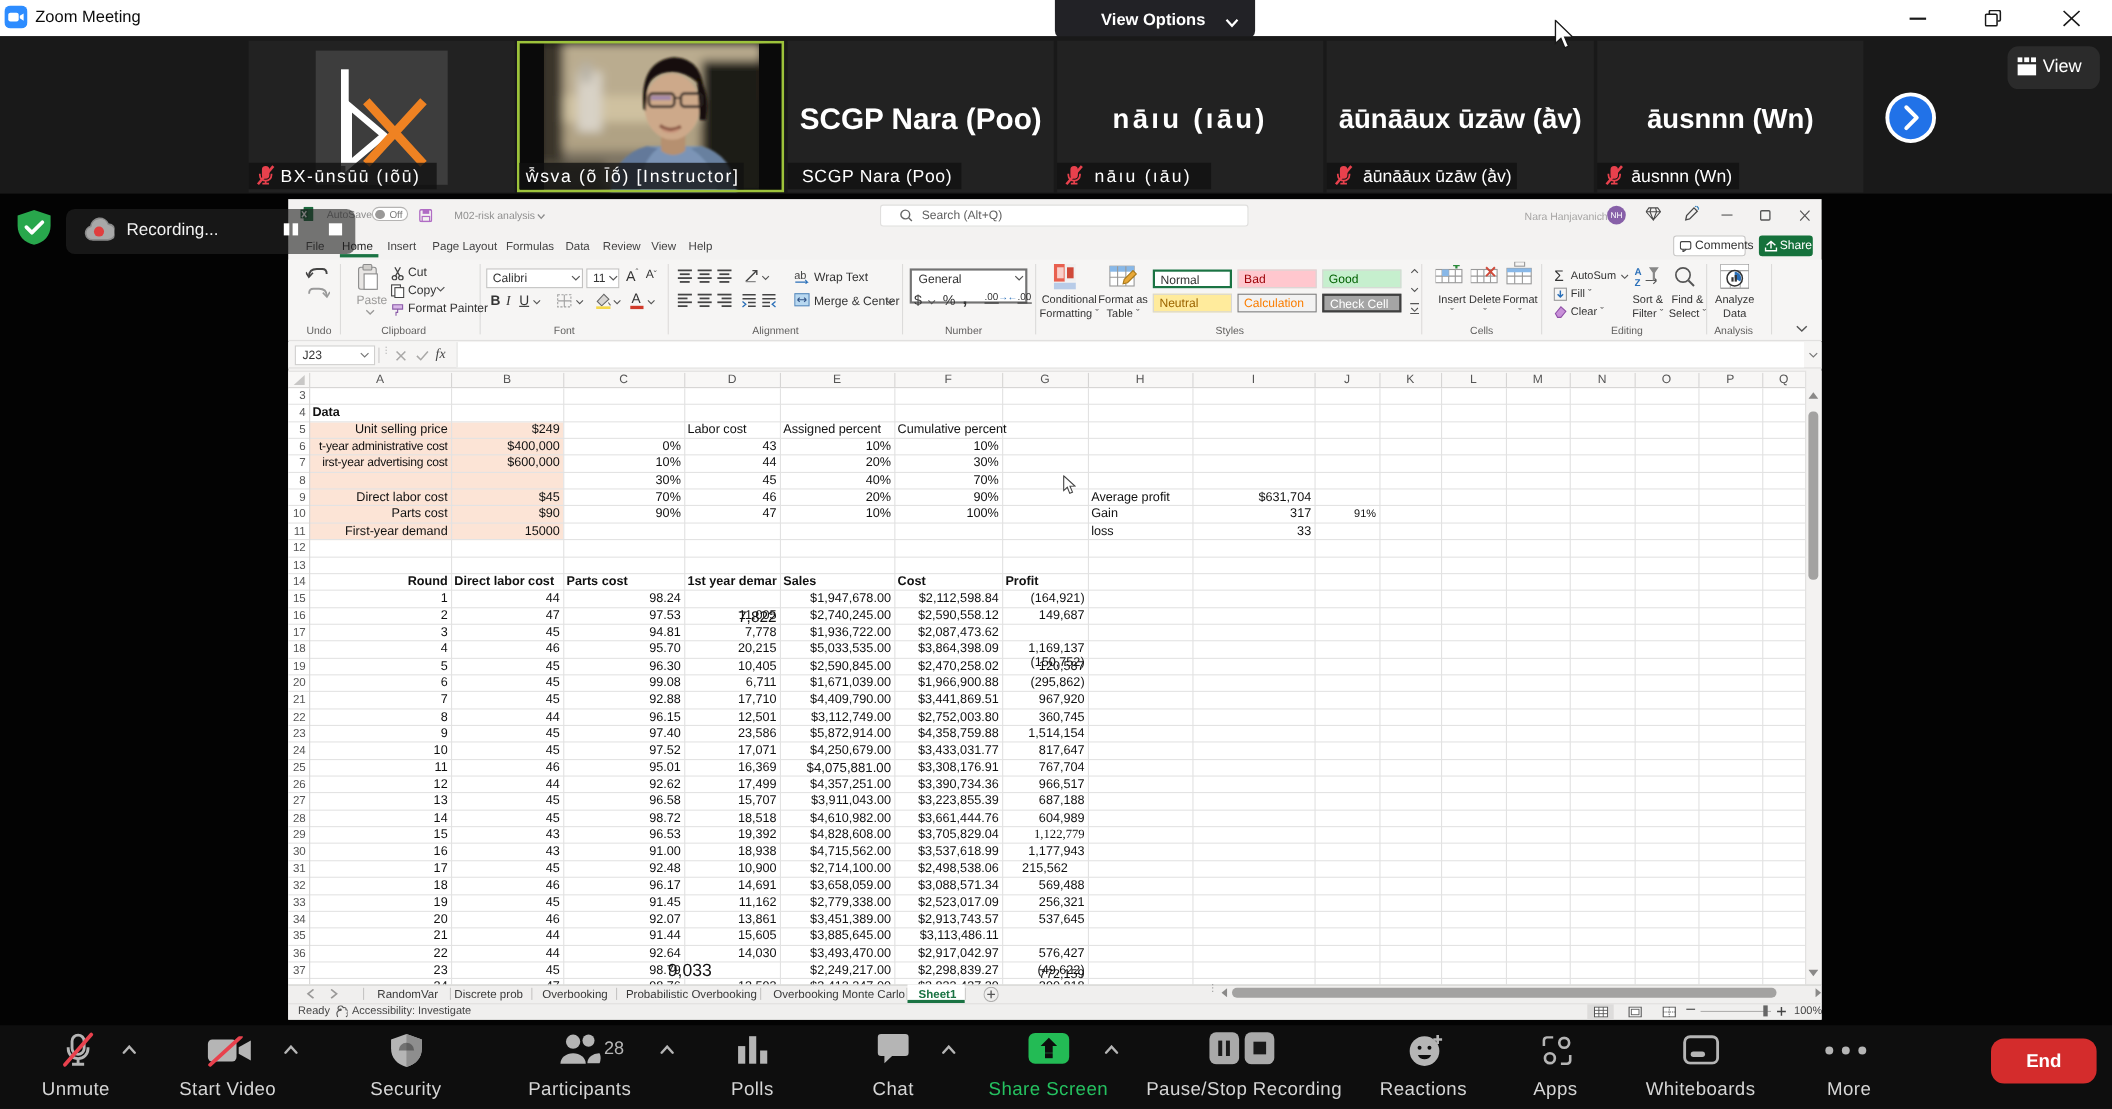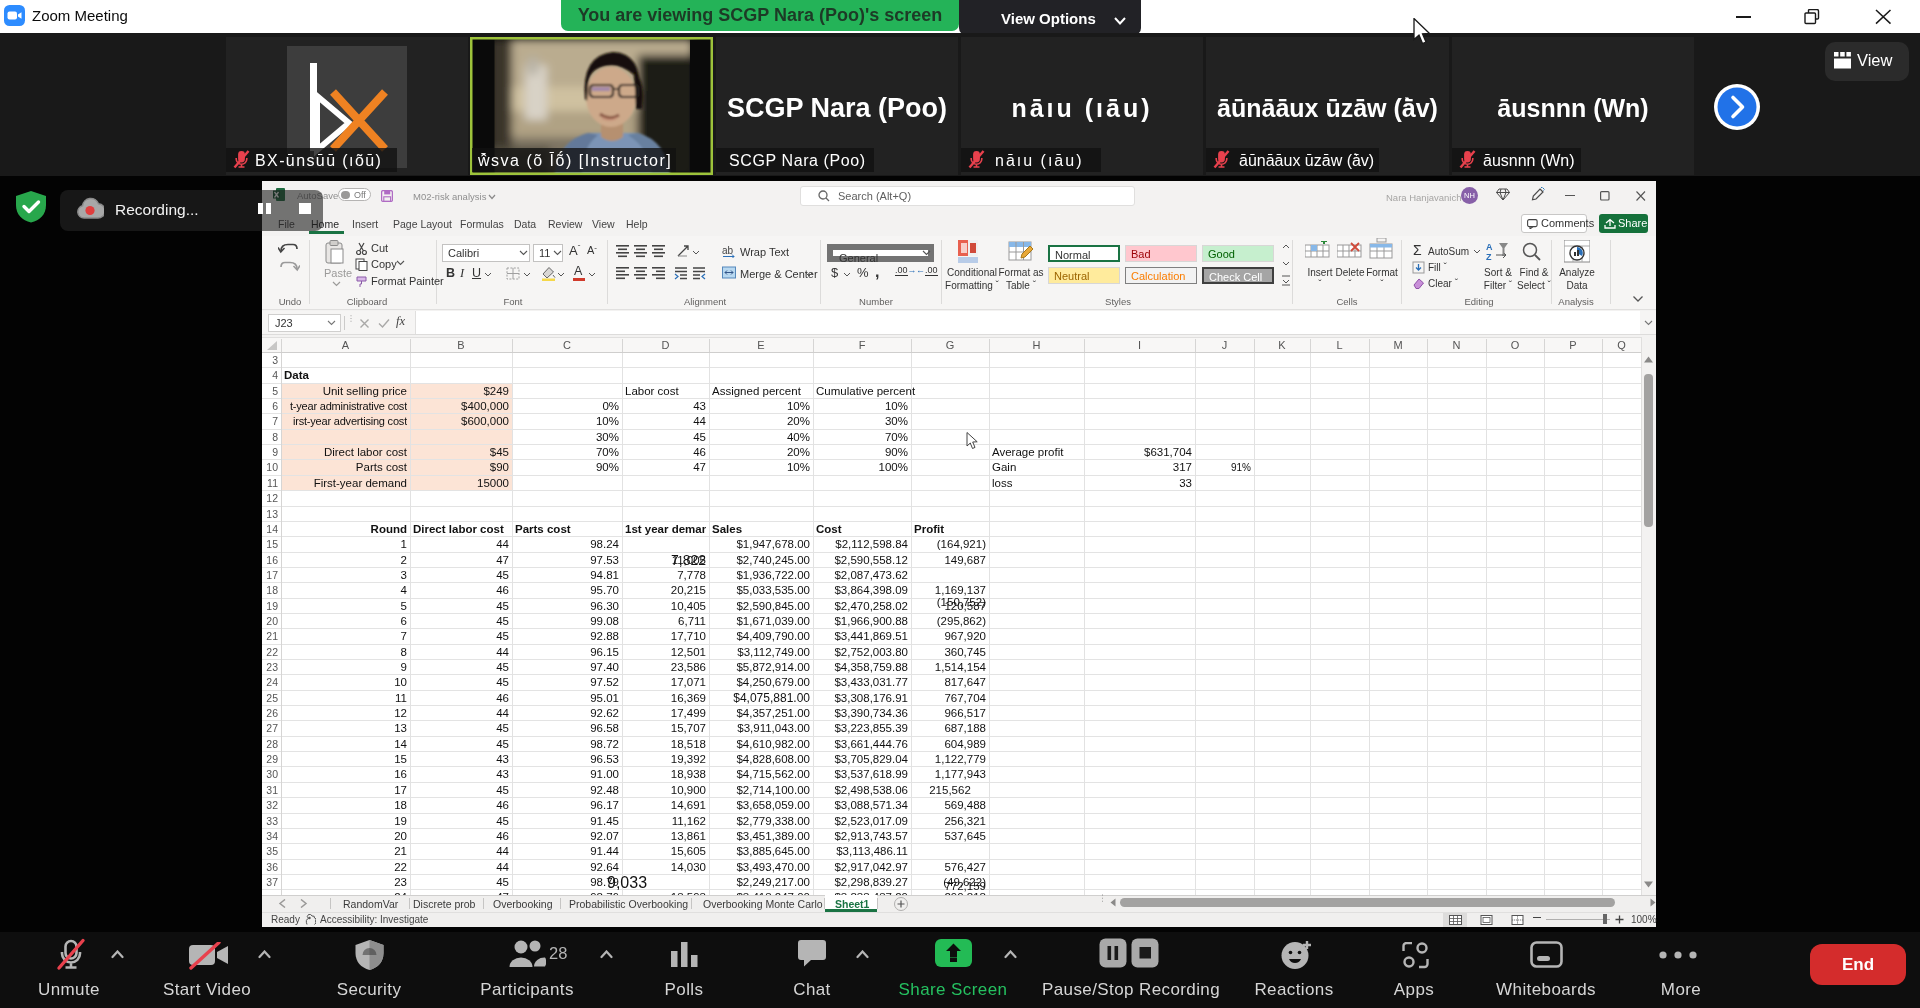--- a/index.html
+++ b/index.html
@@ -24,21 +24,20 @@
     </svg>
 <div class="ab" style="left:32px;top:7px;font-size:15px;color:#0b0b0b;">Zoom Meeting</div>
 <div class="ab" style="left:1736px;top:16px;width:15px;height:1.6px;background:#1a1a1a;"></div>
 <svg class="ab" style="left:1804px;top:9px;" width="17" height="16" viewBox="0 0 17 16">
       <rect x="1" y="4" width="10.5" height="10.5" fill="none" stroke="#1a1a1a" stroke-width="1.4" rx="1"></rect>
       <path d="M4.5 4 V1.5 a1 1 0 0 1 1-1 H13 a1.5 1.5 0 0 1 1.5 1.5 V9 a1 1 0 0 1 -1 1 H12" fill="none" stroke="#1a1a1a" stroke-width="1.4"></path>
     </svg>
 <svg class="ab" style="left:1875px;top:9px;" width="17" height="16" viewBox="0 0 17 16">
       <path d="M1 1 L15.5 14.6 M15.5 1 L1 14.6" stroke="#1a1a1a" stroke-width="1.5"></path>
     </svg>
-<div class="ab" style="left:561px;top:0;width:398px;height:31px;background:#24b358;border-radius:0 0 7px 7px;text-align:center;line-height:31px;font-weight:bold;font-size:18px;color:#1d3a26;">You are viewing SCGP Nara (Poo)'s screen</div>
 <div class="ab" style="left:959px;top:0;width:182px;height:35px;background:#222226;border-radius:0 0 7px 7px;"></div>
 <div class="ab" style="left:1001px;top:10px;font-weight:bold;font-size:15px;color:#fff;">View Options</div>
 <svg class="ab" style="left:1113px;top:16px;" width="14" height="10" viewBox="0 0 14 10">
       <path d="M2 2 L7 7.5 L12 2" stroke="#fff" stroke-width="2" fill="none"></path>
     </svg>
 <div class="ab" style="left:0;top:33px;width:1920px;height:143px;background:#191919;"></div>
 <div class="ab" style="left:226px;top:37px;width:242px;height:138px;background:#222222;"></div>
 <div class="ab" style="left:470px;top:37px;width:243px;height:138px;background:#222222;"></div>
 <div class="ab" style="left:716px;top:37px;width:242px;height:138px;background:#222222;"></div>
 <div class="ab" style="left:961px;top:37px;width:242px;height:138px;background:#222222;"></div>
@@ -352,21 +351,21 @@
     </svg>
 <div class="ab" style="left:740px;top:246px;font-size:11px;color:#333;">Wrap Text</div>
 <svg class="ab" style="left:722px;top:266px;" width="15" height="14" viewBox="0 0 15 14">
       <rect x="0.5" y="1" width="13" height="11" fill="#b8d8f0" stroke="#5588bb"></rect>
       <path d="M3 6.5 h8 m-8 0 l2 -2 m-2 2 l2 2 m6 -2 l-2 -2 m2 2 l-2 2" stroke="#335588" fill="none"></path>
     </svg>
 <div class="ab" style="left:740px;top:268px;font-size:11px;color:#333;">Merge &amp; Center</div>
 <svg class="ab" style="left:805px;top:272px;" width="8" height="6" viewBox="0 0 8 6">
       <path d="M1 1 L4 4 L7 1" stroke="#555" stroke-width="1" fill="none"></path>
     </svg>
-<div class="ab" style="left:827px;top:244px;width:107px;height:18px;background:#fff;border:6px solid #737373;font-size:11px;color:#333;padding:2px 0 0 6px;">General</div>
+<div class="ab" style="left:827px;top:244px;width:107px;height:32px;background:#fff;border:2px solid #737373;font-size:11px;color:#333;padding:2px 0 0 6px;">General</div>
 <svg class="ab" style="left:922px;top:250px;" width="9" height="6" viewBox="0 0 9 6">
       <path d="M1 1 L4.5 4.5 L8 1" stroke="#555" stroke-width="1.1" fill="none"></path>
     </svg>
 <div class="ab" style="left:831px;top:265px;font-size:13px;color:#333;">$</div>
 <svg class="ab" style="left:843px;top:272px;" width="8" height="6" viewBox="0 0 8 6">
       <path d="M1 1 L4 4 L7 1" stroke="#555" stroke-width="1" fill="none"></path>
     </svg>
 <div class="ab" style="left:857px;top:265px;font-size:13px;color:#333;">%</div>
 <div class="ab" style="left:875px;top:263px;font-size:16px;font-weight:bold;color:#333;">,</div>
 <div class="ab" style="left:895px;top:265px;font-size:9px;color:#333;"><span style="border-bottom:1px solid #333">.00</span><span style="color:#2a6fb8">→</span></div>
@@ -757,21 +756,21 @@
 <div class="cell" style="left:625px;top:736.75px;width:81px;height:15.35px;line-height:15.95px;font-size:11.5px;color:#111;text-align:right;">18,518</div>
 <div class="cell" style="left:712px;top:736.75px;width:98px;height:15.35px;line-height:15.95px;font-size:11.5px;color:#111;text-align:right;">$4,610,982.00</div>
 <div class="cell" style="left:816px;top:736.75px;width:92px;height:15.35px;line-height:15.95px;font-size:11.5px;color:#111;text-align:right;">$3,661,444.76</div>
 <div class="cell" style="left:914px;top:736.75px;width:72px;height:15.35px;line-height:15.95px;font-size:11.5px;color:#111;text-align:right;">604,989</div>
 <div class="cell" style="left:284px;top:752.10px;width:123px;height:15.35px;line-height:15.95px;font-size:11.5px;color:#111;text-align:right;">15</div>
 <div class="cell" style="left:413px;top:752.10px;width:96px;height:15.35px;line-height:15.95px;font-size:11.5px;color:#111;text-align:right;">43</div>
 <div class="cell" style="left:515px;top:752.10px;width:104px;height:15.35px;line-height:15.95px;font-size:11.5px;color:#111;text-align:right;">96.53</div>
 <div class="cell" style="left:625px;top:752.10px;width:81px;height:15.35px;line-height:15.95px;font-size:11.5px;color:#111;text-align:right;">19,392</div>
 <div class="cell" style="left:712px;top:752.10px;width:98px;height:15.35px;line-height:15.95px;font-size:11.5px;color:#111;text-align:right;">$4,828,608.00</div>
 <div class="cell" style="left:816px;top:752.10px;width:92px;height:15.35px;line-height:15.95px;font-size:11.5px;color:#111;text-align:right;">$3,705,829.04</div>
-<div class="cell" style="left:914px;top:752.10px;width:72px;height:15.35px;line-height:15.95px;font-size:11.5px;color:#111;text-align:right;">1,122,779</div>
+<div class="cell" style="left:914px;top:752.10px;width:72px;height:15.35px;line-height:15.95px;font-size:11.5px;color:#111;text-align:right;font-family:Liberation Serif, serif;">1,122,779</div>
 <div class="cell" style="left:284px;top:767.45px;width:123px;height:15.35px;line-height:15.95px;font-size:11.5px;color:#111;text-align:right;">16</div>
 <div class="cell" style="left:413px;top:767.45px;width:96px;height:15.35px;line-height:15.95px;font-size:11.5px;color:#111;text-align:right;">43</div>
 <div class="cell" style="left:515px;top:767.45px;width:104px;height:15.35px;line-height:15.95px;font-size:11.5px;color:#111;text-align:right;">91.00</div>
 <div class="cell" style="left:625px;top:767.45px;width:81px;height:15.35px;line-height:15.95px;font-size:11.5px;color:#111;text-align:right;">18,938</div>
 <div class="cell" style="left:712px;top:767.45px;width:98px;height:15.35px;line-height:15.95px;font-size:11.5px;color:#111;text-align:right;">$4,715,562.00</div>
 <div class="cell" style="left:816px;top:767.45px;width:92px;height:15.35px;line-height:15.95px;font-size:11.5px;color:#111;text-align:right;">$3,537,618.99</div>
 <div class="cell" style="left:914px;top:767.45px;width:72px;height:15.35px;line-height:15.95px;font-size:11.5px;color:#111;text-align:right;">1,177,943</div>
 <div class="cell" style="left:284px;top:782.80px;width:123px;height:15.35px;line-height:15.95px;font-size:11.5px;color:#111;text-align:right;">17</div>
 <div class="cell" style="left:413px;top:782.80px;width:96px;height:15.35px;line-height:15.95px;font-size:11.5px;color:#111;text-align:right;">45</div>
 <div class="cell" style="left:515px;top:782.80px;width:104px;height:15.35px;line-height:15.95px;font-size:11.5px;color:#111;text-align:right;">92.48</div>

